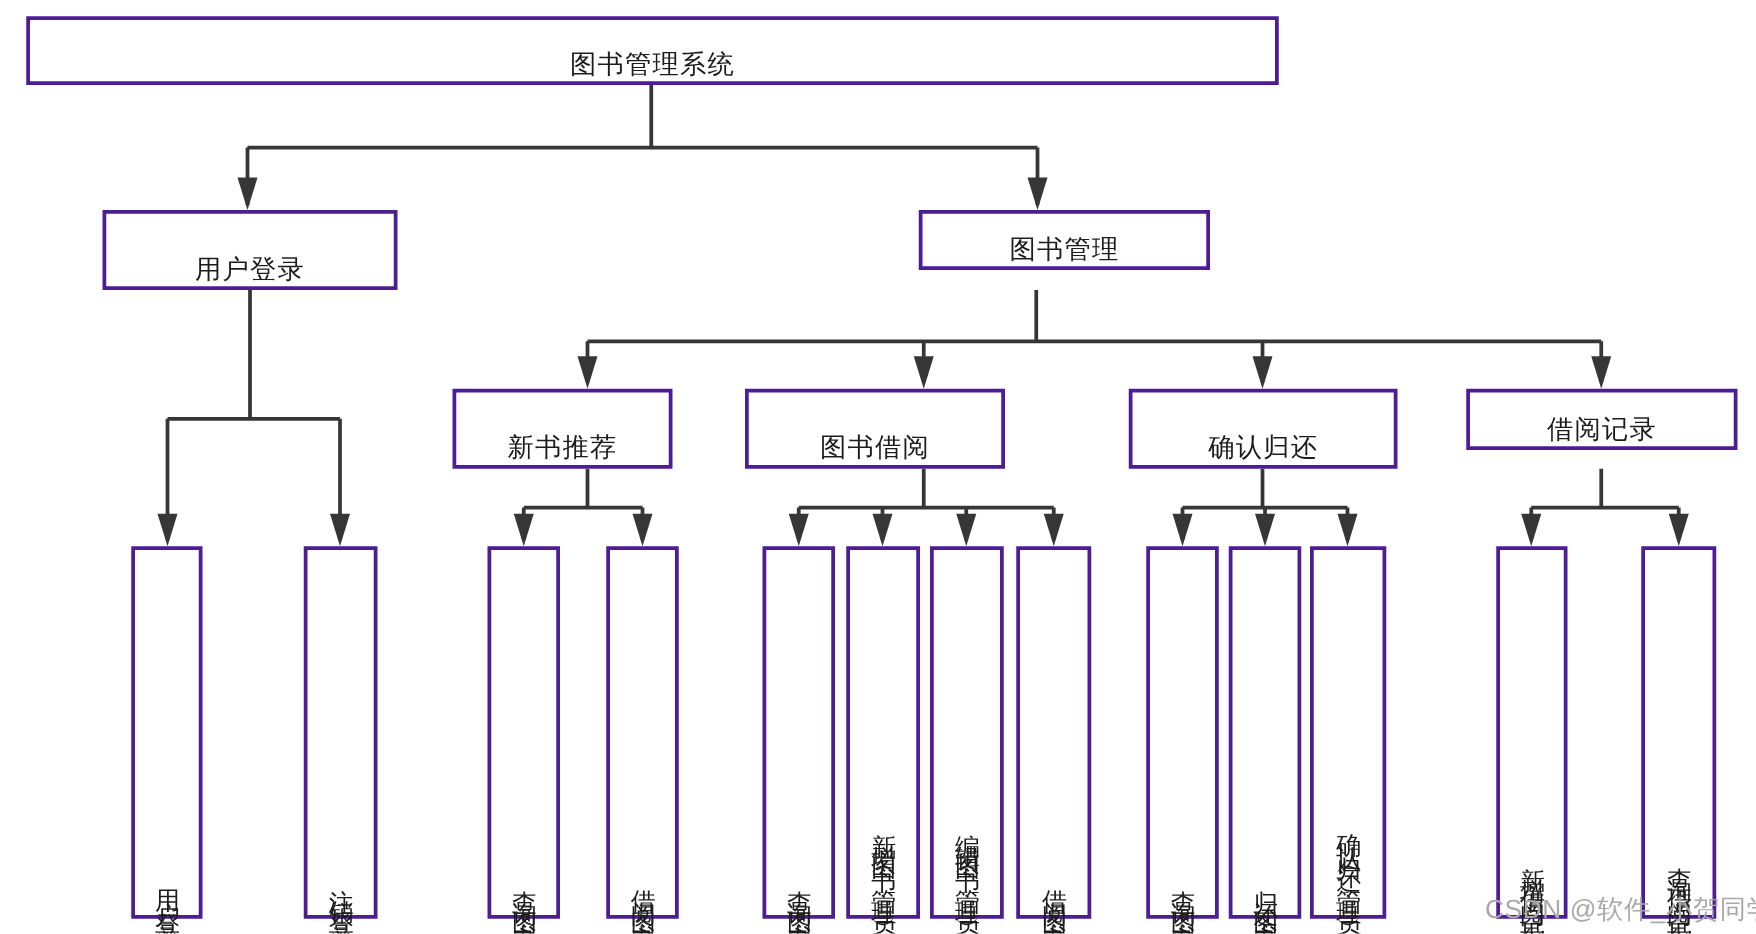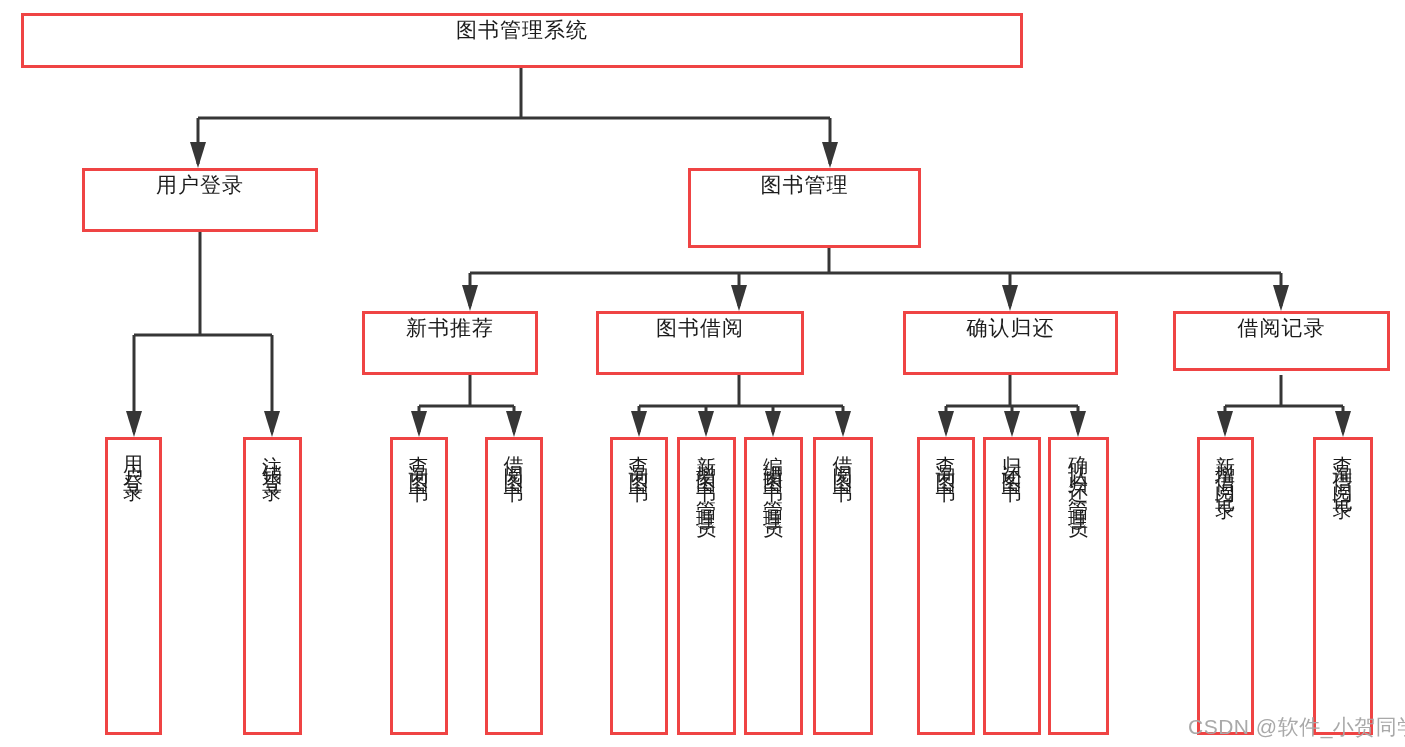--- a/index.html
+++ b/index.html
@@ -3,21 +3,21 @@
 <meta charset="utf-8">
 <style>
   html,body{margin:0;padding:0;background:#ffffff;}
   body{width:1405px;height:747px;font-family:"Liberation Sans","DejaVu Sans",sans-serif;}
   .stage{position:relative;width:1405px;height:747px;background:#ffffff;overflow:hidden;}
   .connectors{position:absolute;left:0;top:0;width:1405px;height:747px;}
   .connectors line{stroke:#363636;stroke-width:3;}
   .connectors polygon{fill:#363636;}
   .node{
     position:absolute;box-sizing:border-box;background:#ffffff;
-    border:3px solid #ef4444;display:flex;align-items:flex-start;justify-content:center;
+    border:3px solid #4c1d95;display:flex;align-items:flex-end;justify-content:center;
     color:#1c1c1c;
   }
   .h-node span{font-size:21px;letter-spacing:1px;white-space:nowrap;}
   .v-node span{
     writing-mode:vertical-rl;text-orientation:mixed;
     font-size:20px;letter-spacing:9px;line-height:1;white-space:nowrap;
   }
   .watermark{
     position:absolute;left:1188px;top:713px;z-index:5;
     font-size:21px;color:#a9a9a9;letter-spacing:0.5px;white-space:nowrap;
@@ -97,34 +97,34 @@
     </g>
   </svg>
 
   <div class="node h-node" style="left:21px;top:13px;width:1002px;height:55px">
     <span>图书管理系统</span>
   </div>
 
   <div class="node h-node" style="left:82px;top:168px;width:236px;height:64px">
     <span>用户登录</span>
   </div>
-  <div class="node h-node" style="left:688px;top:168px;width:233px;height:80px">
+  <div class="node h-node" style="left:735px;top:168px;width:233px;height:48px">
     <span>图书管理</span>
   </div>
 
   <div class="node h-node" style="left:362px;top:311px;width:176px;height:64px">
     <span>新书推荐</span>
   </div>
   <div class="node h-node" style="left:596px;top:311px;width:208px;height:64px">
     <span>图书借阅</span>
   </div>
   <div class="node h-node" style="left:903px;top:311px;width:215px;height:64px">
     <span>确认归还</span>
   </div>
-  <div class="node h-node" style="left:1173px;top:311px;width:217px;height:60px">
+  <div class="node h-node" style="left:1173px;top:311px;width:217px;height:49px">
     <span>借阅记录</span>
   </div>
 
   <div class="node v-node" style="left:105px;top:437px;width:57px;height:298px">
     <span>用户登录</span>
   </div>
   <div class="node v-node" style="left:243px;top:437px;width:59px;height:298px">
     <span>注销登录</span>
   </div>
 

